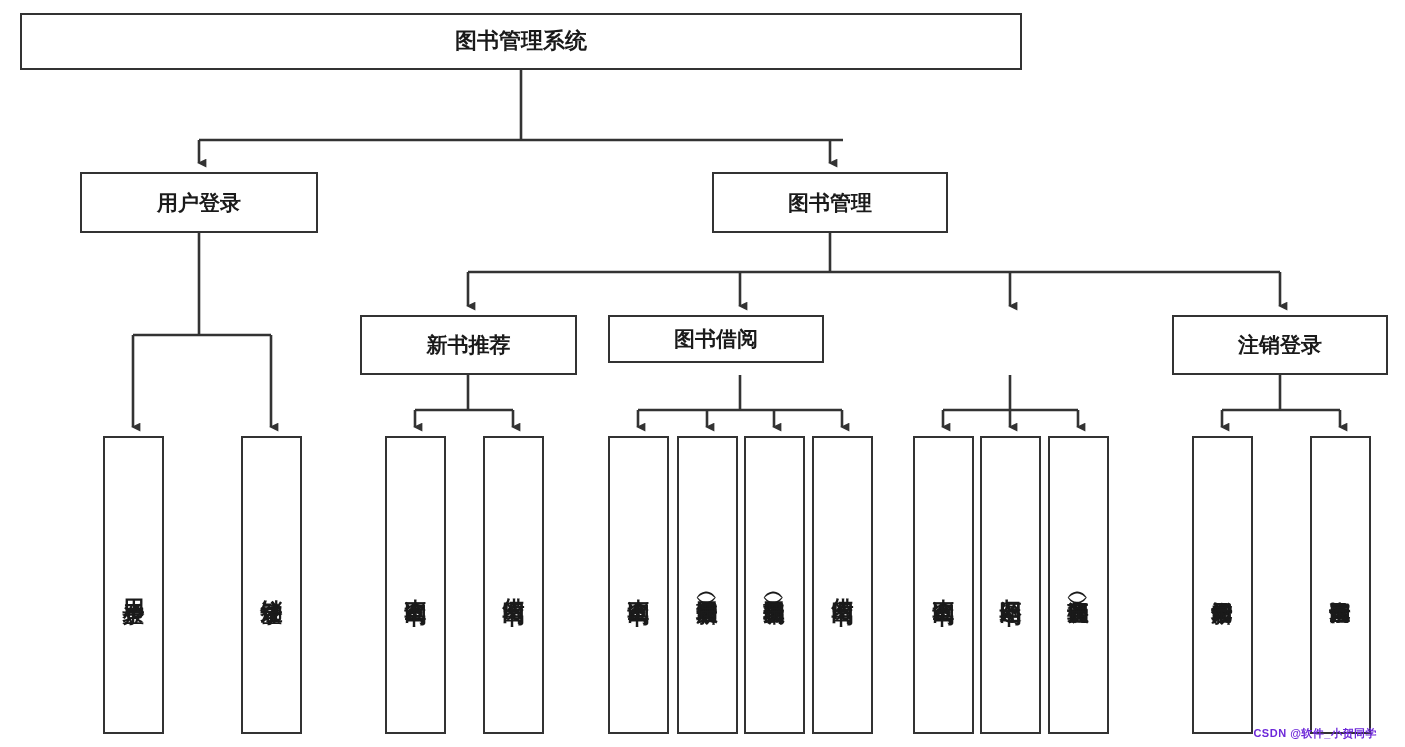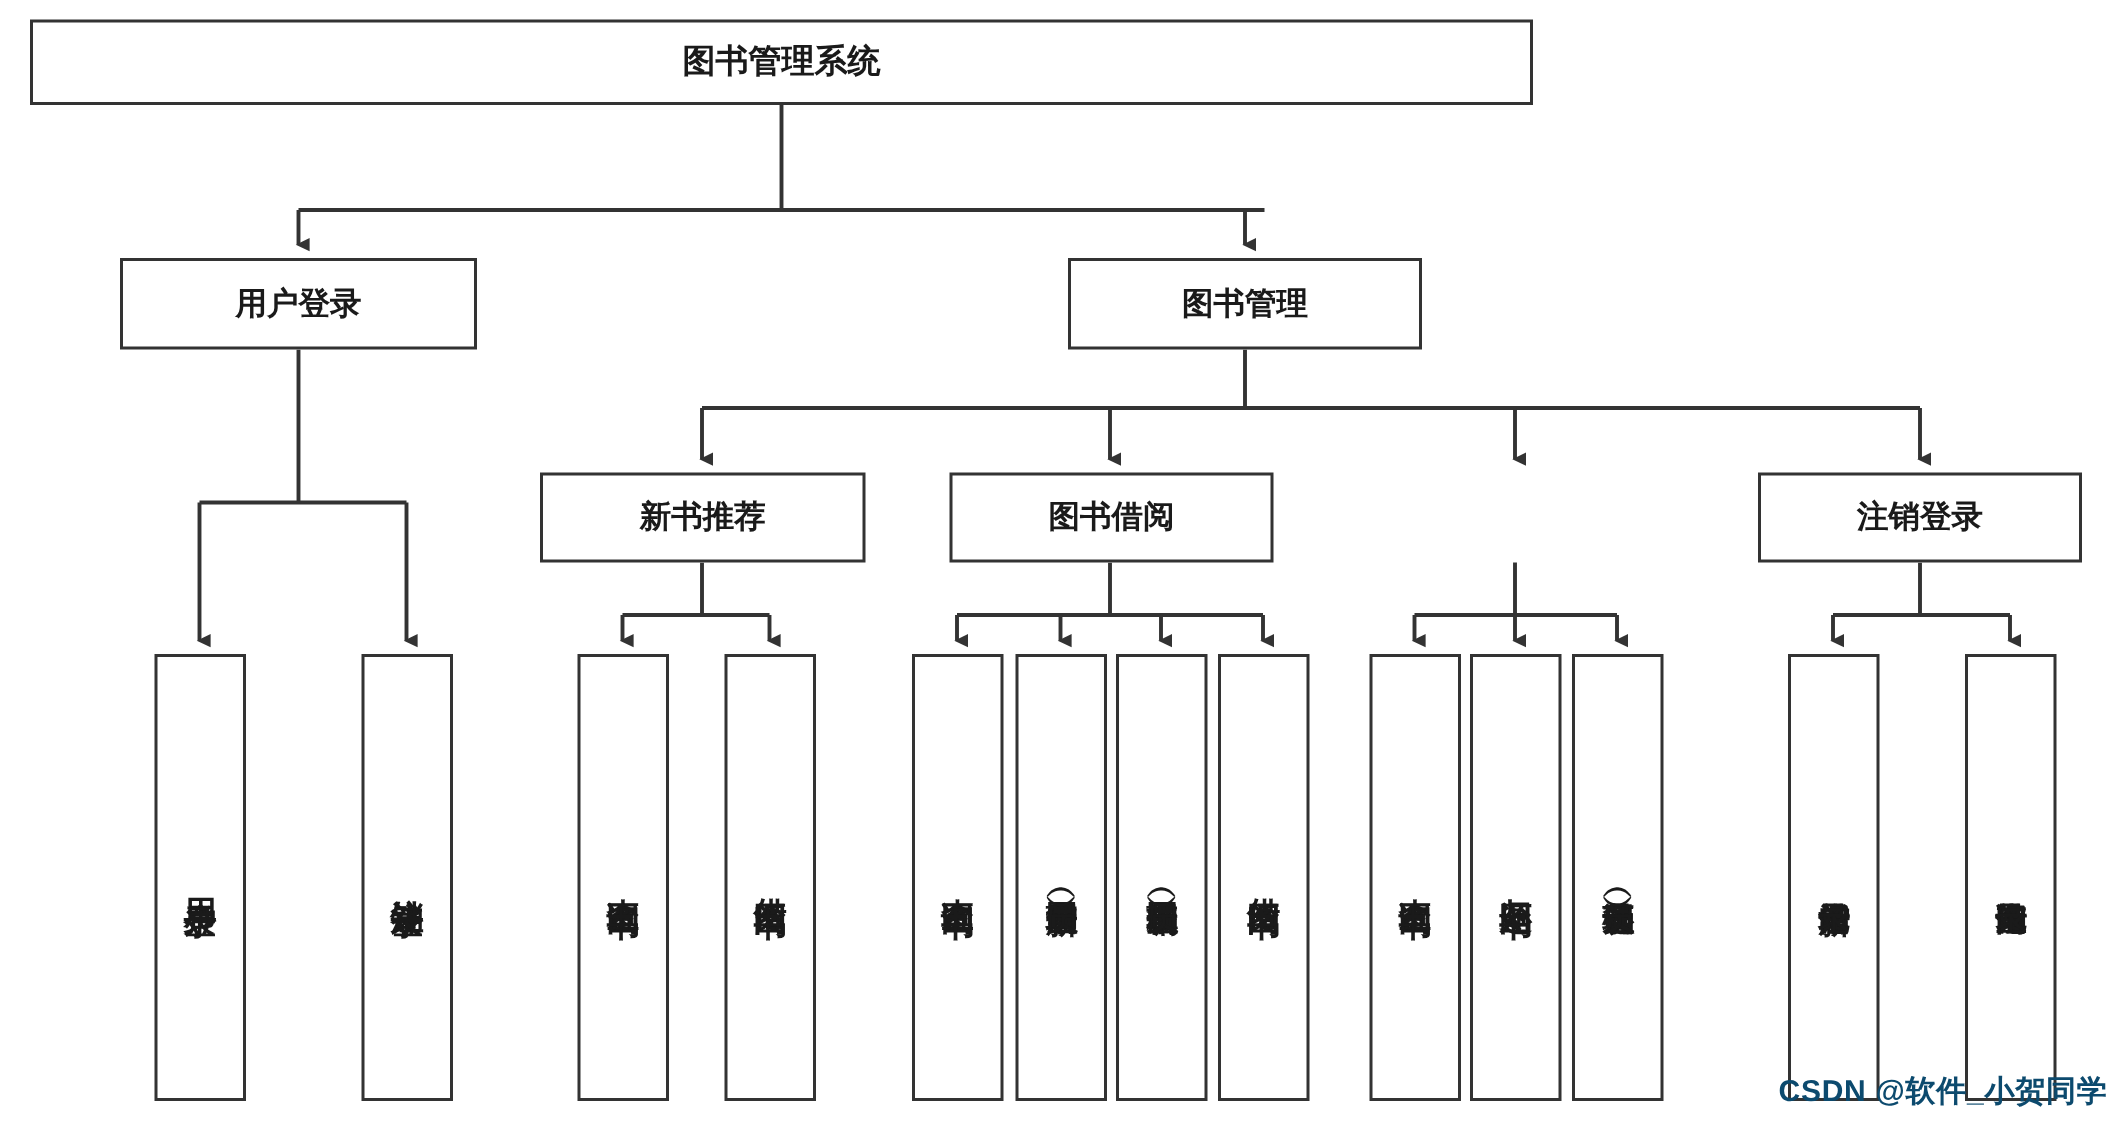--- a/index.html
+++ b/index.html
@@ -47,24 +47,24 @@
     letter-spacing:2px;
     line-height:1;
     white-space:nowrap;
   }
   .node.leaf.tight .label{
     font-size:21px;
     letter-spacing:0px;
   }
   #watermark{
     position:absolute;
-    right:0;
+    right:28px;
     bottom:6px;
-    color:#0c4a6e;
-    font-size:20px;
+    color:#6d28d9;
+    font-size:11px;
     letter-spacing:0.5px;
     z-index:5;
     white-space:nowrap;
     user-select:none;
   }
 </style>
 </head>
 <body>
 
 <div id="diagram">
@@ -126,21 +126,21 @@
   <div class="node level1" style="left:80px;top:172px;width:238px;height:61px;">
     <span class="label">用户登录</span>
   </div>
   <div class="node level2" style="left:360px;top:315px;width:217px;height:60px;">
     <span class="label">新书推荐</span>
   </div>
 
   <div class="node level1" style="left:712px;top:172px;width:236px;height:61px;">
     <span class="label">图书管理</span>
   </div>
-  <div class="node level2" style="left:633px;top:315px;width:216px;height:60px;justify-content:center;">
+  <div class="node level2" style="left:608px;top:315px;width:216px;height:48px;justify-content:center;">
     <span class="label">图书借阅</span>
   </div>
   <div class="node level2" style="left:1172px;top:315px;width:216px;height:60px;">
     <span class="label">注销登录</span>
   </div>
 
   <div class="node leaf" style="left:103px;top:436px;width:61px;height:298px;">
     <span class="label">用户登录</span>
   </div>
   <div class="node leaf" style="left:241px;top:436px;width:61px;height:298px;">

